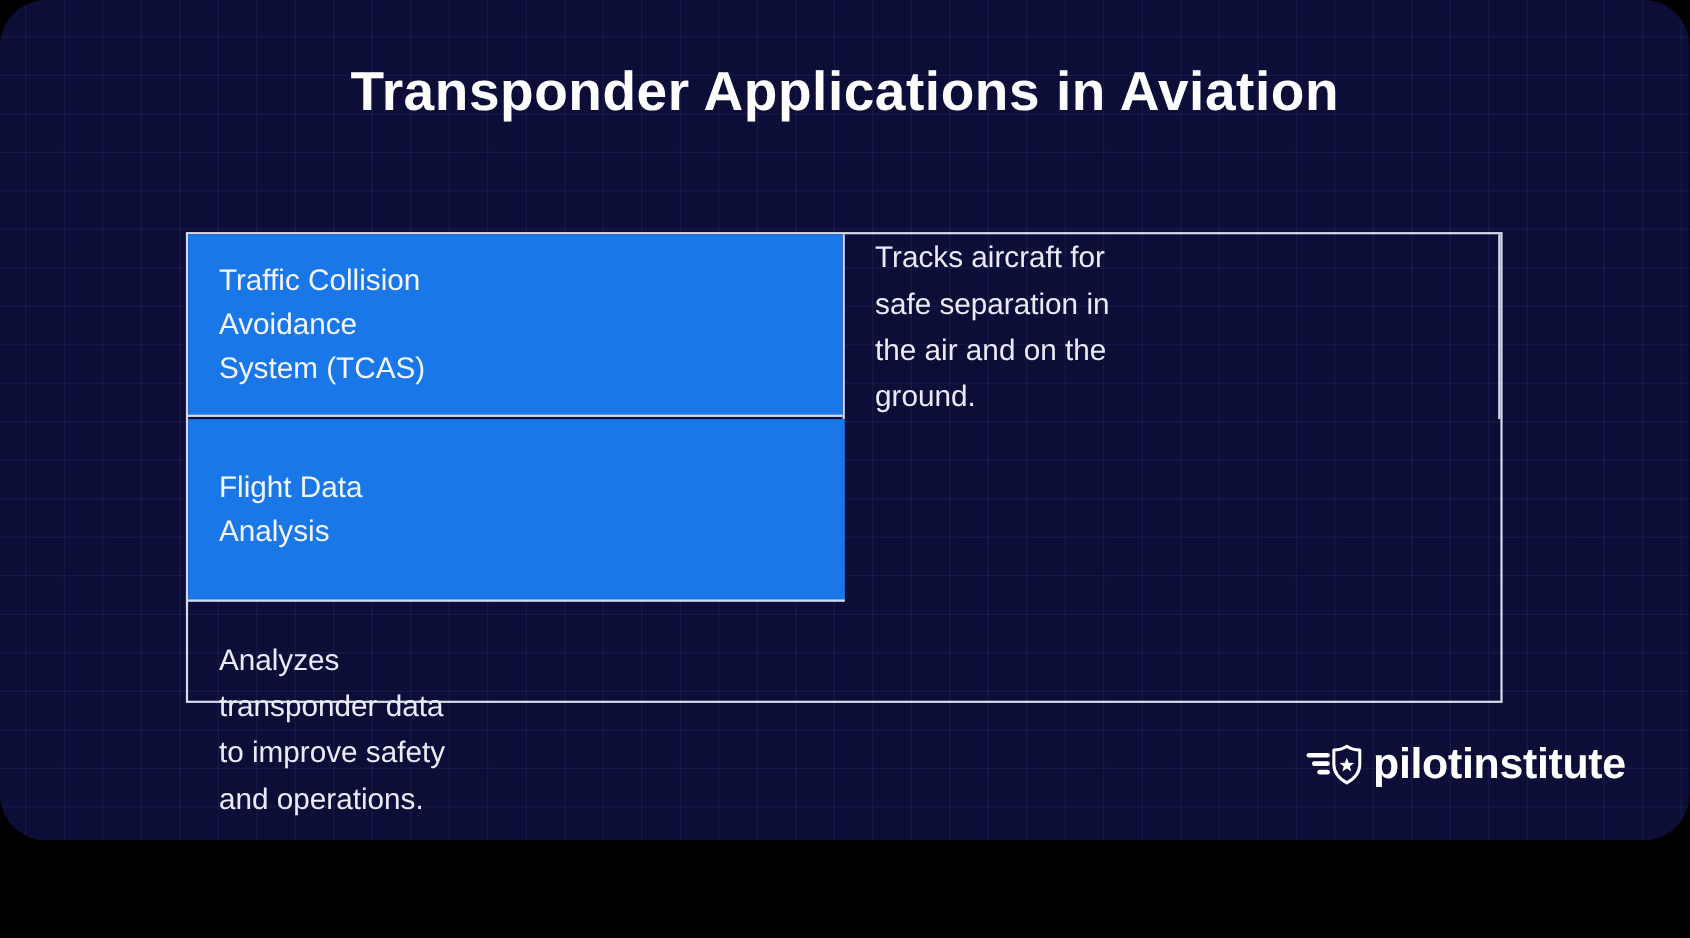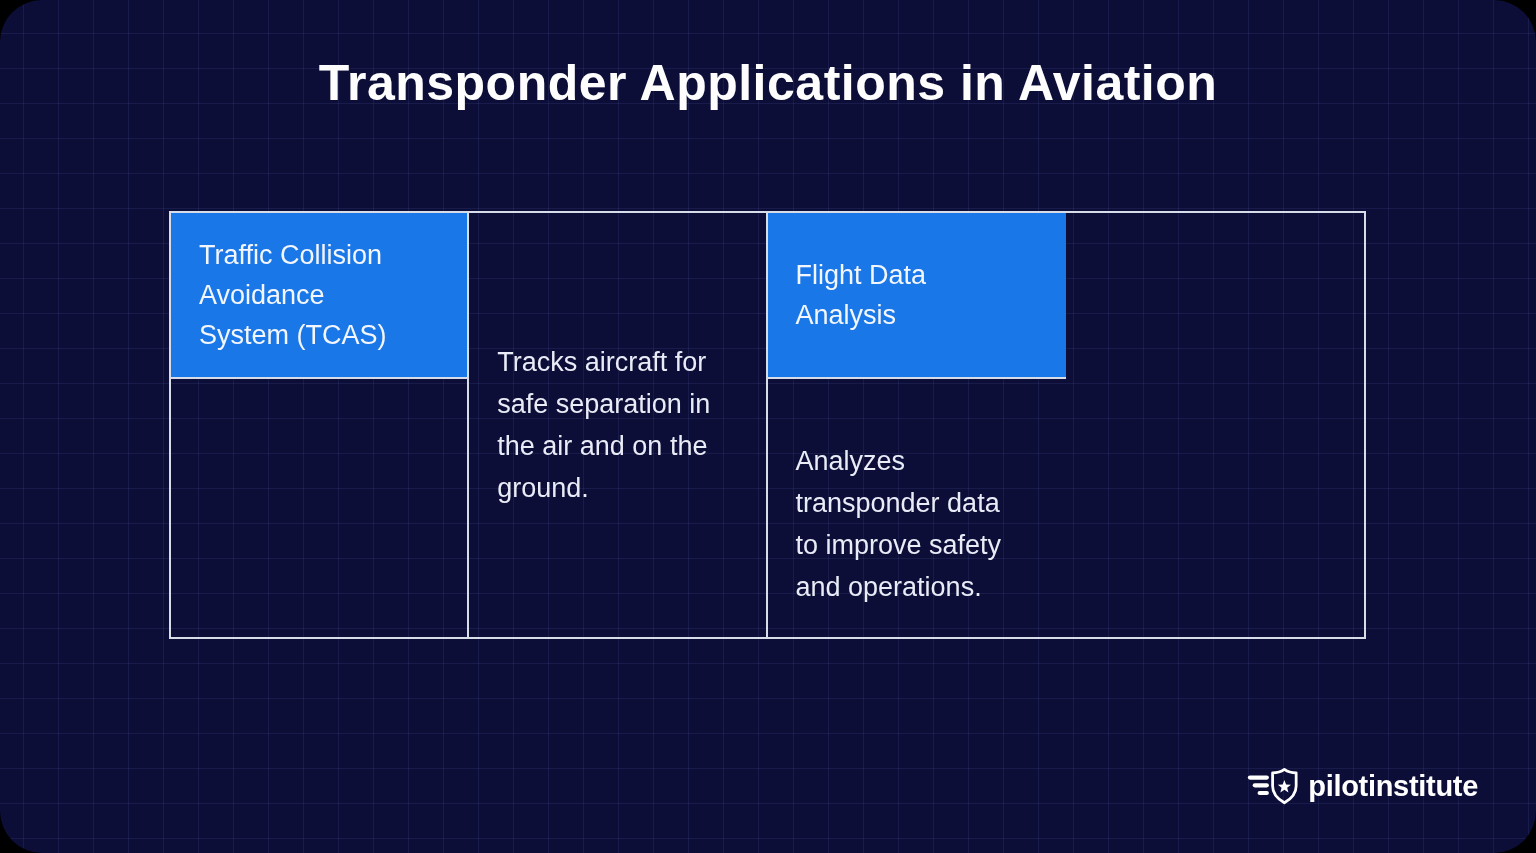--- a/index.html
+++ b/index.html
@@ -8,21 +8,21 @@
     background: #000;
     width: 1536px;
     height: 853px;
     overflow: hidden;
     font-family: "Liberation Sans", "DejaVu Sans", sans-serif;
   }
   .card {
     position: absolute;
     left: 0; top: 0;
     width: 1536px;
-    height: 853px;
+    height: 764px;
     border-radius: 42px;
     background-color: #0c0e38;
     background-image:
       linear-gradient(to right, rgba(110,122,200,0.13) 1px, transparent 1px),
       linear-gradient(to bottom, rgba(110,122,200,0.13) 1px, transparent 1px);
     background-size: 35px 35px;
     background-position: 23px 33px;
     overflow: hidden;
   }
   .title {
@@ -36,21 +36,21 @@
     letter-spacing: 0.5px;
     color: #fdfdfe;
   }
   .table {
     position: absolute;
     left: 169px;
     top: 211px;
     width: 1197px;
     height: 428px;
     display: grid;
-    grid-template-columns: repeat(4, 1fr);
+    grid-template-columns: repeat(2, 1fr);
     border: 2px solid #d7dce9;
     box-sizing: border-box;
   }
   .col {
     display: flex;
     flex-direction: column;
     border-right: 2px solid #d7dce9;
     min-width: 0;
   }
   .col:last-child { border-right: none; gap: 32px; }
@@ -82,21 +82,21 @@
   .logo {
     position: absolute;
     right: 58px;
     bottom: 47px;
     display: flex;
     align-items: center;
     gap: 9px;
   }
   .logo-icon { width: 52px; height: 40px; display: block; }
   .logo-text {
-    font-size: 29px;
+    font-size: 39px;
     font-weight: 700;
     letter-spacing: -0.3px;
     color: #ffffff;
   }
 </style>
 </head>
 <body>
 
 <div class="card">
 

